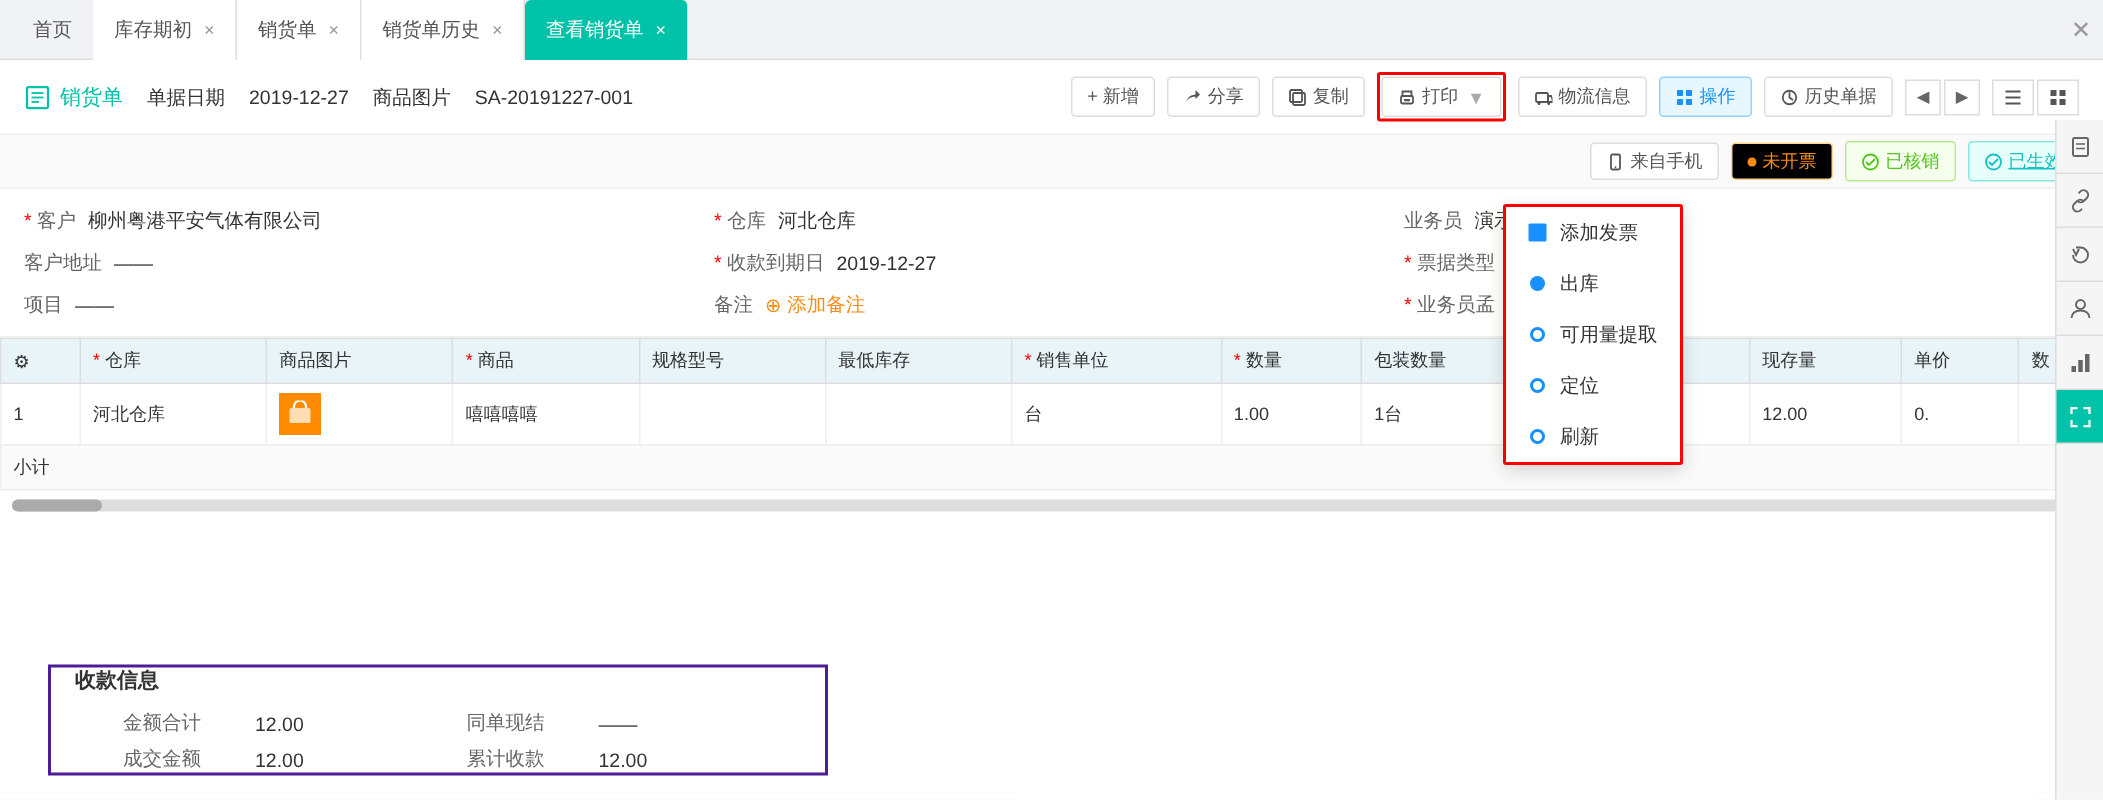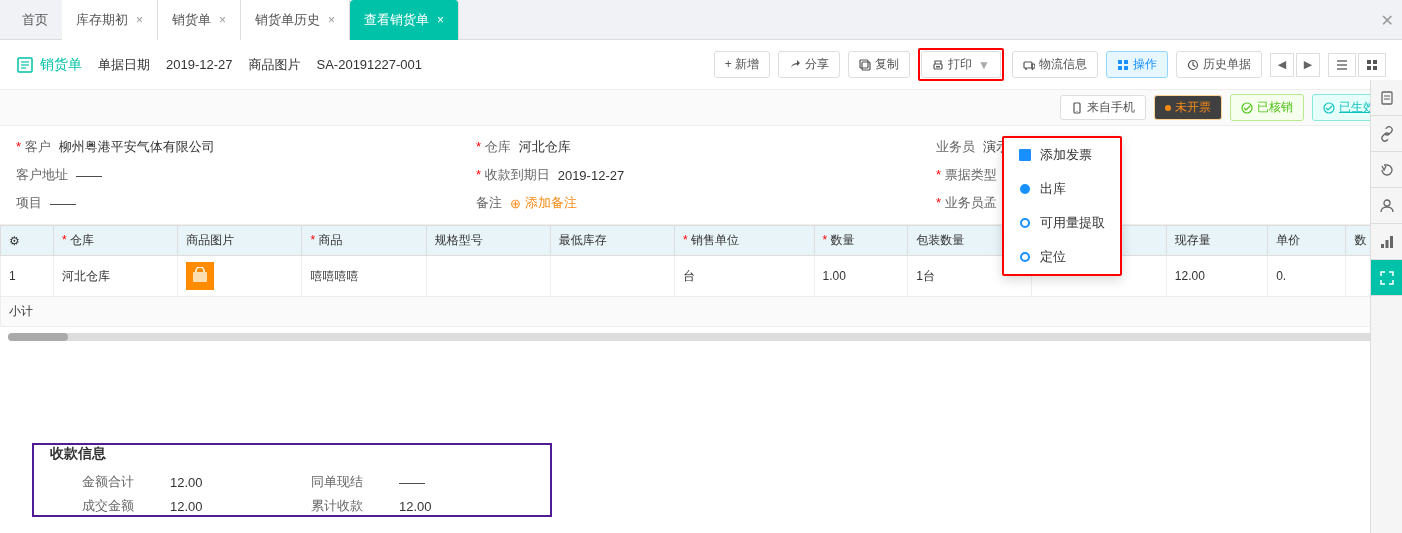--- a/index.html
+++ b/index.html
@@ -54,21 +54,21 @@
     }
     .status-btn {
       display: flex; align-items: center; gap: 4px; padding: 3px 10px;
       border: 1px solid #ddd; background: #fff; border-radius: 3px; cursor: pointer;
       font-size: 12px; color: #555;
     }
     .status-badge {
       display: inline-flex; align-items: center; gap: 4px; padding: 3px 10px;
       border-radius: 3px; font-size: 12px;
     }
-    .badge-open { background: #404040; border: 1px solid #ffd591; color: #fa8c16; }
+    .badge-open { background: #000000; border: 1px solid #ffd591; color: #fa8c16; }
 
     
     .form-section { padding: 12px 16px; display: grid; grid-template-columns: 1fr 1fr 1fr; gap: 10px; border-bottom: 1px solid #eee; }
     .form-row { display: flex; align-items: center; gap: 8px; }
     .form-label { color: #666; font-size: 13px; white-space: nowrap; }
     .form-label.required::before { content: '* '; color: red; }
     .form-value { color: #333; font-size: 13px; }
     .add-note { color: #fa8c16; cursor: pointer; display: flex; align-items: center; gap: 4px; }
 
     
@@ -434,20 +434,26 @@
             <div class="icon-circle-outline"></div>
           </span>
         <span>可用量提取</span>
       </div>
       <div class="dropdown-item">
         <span class="dropdown-icon">
             <div class="icon-circle-outline"></div>
           </span>
         <span>定位</span>
       </div>
+      <div class="dropdown-item">
+        <span class="dropdown-icon">
+            <div class="icon-circle-outline"></div>
+          </span>
+        <span>刷新</span>
+      </div>
     </div>
 
     <div class="right-panel">
       <div class="right-panel-btn">
         <svg width="16" height="16" viewBox="0 0 16 16">
             <rect x="3" y="2" width="10" height="12" rx="1" fill="none" stroke="#666" stroke-width="1.3"></rect>
             <line x1="5" y1="6" x2="11" y2="6" stroke="#666" stroke-width="1.1"></line>
             <line x1="5" y1="9" x2="11" y2="9" stroke="#666" stroke-width="1.1"></line>
           </svg>
       </div>

